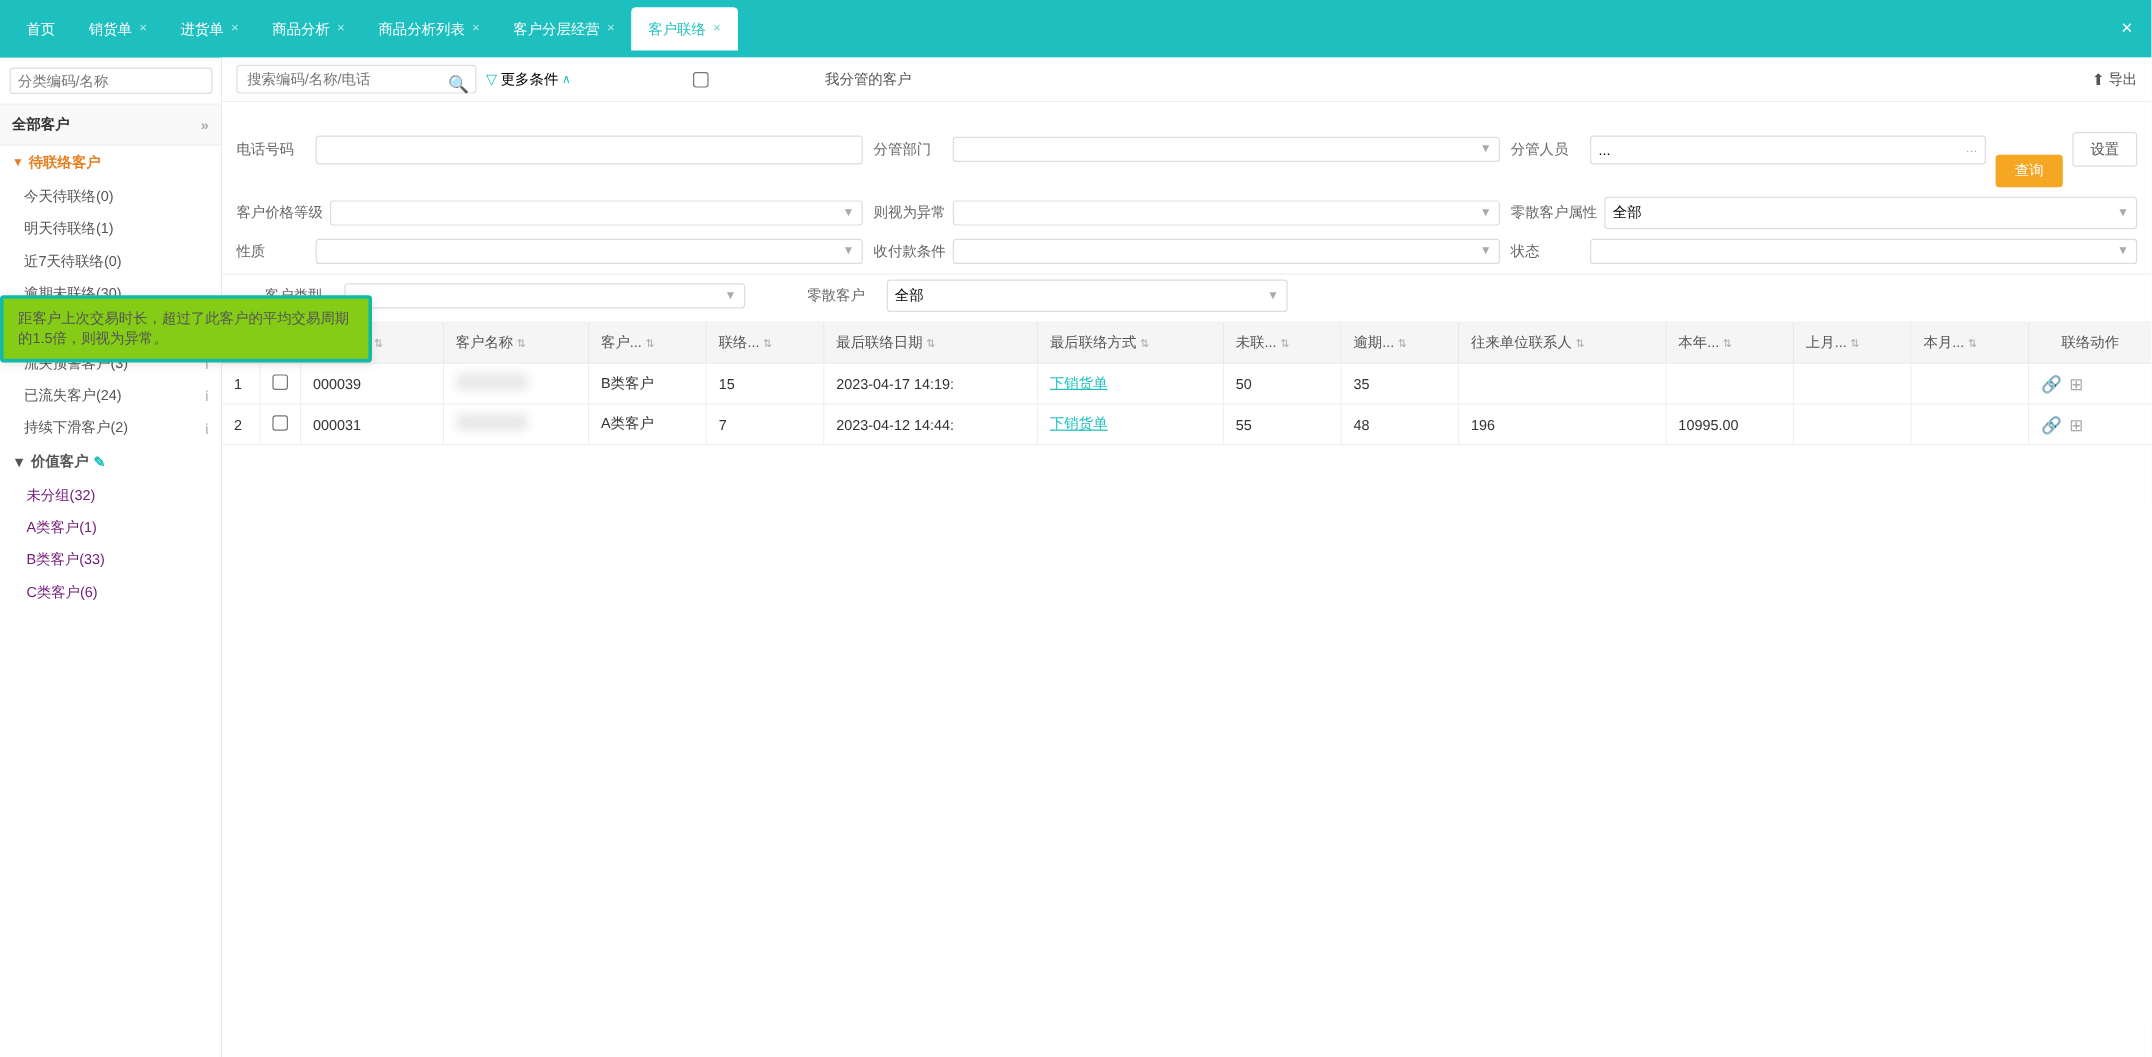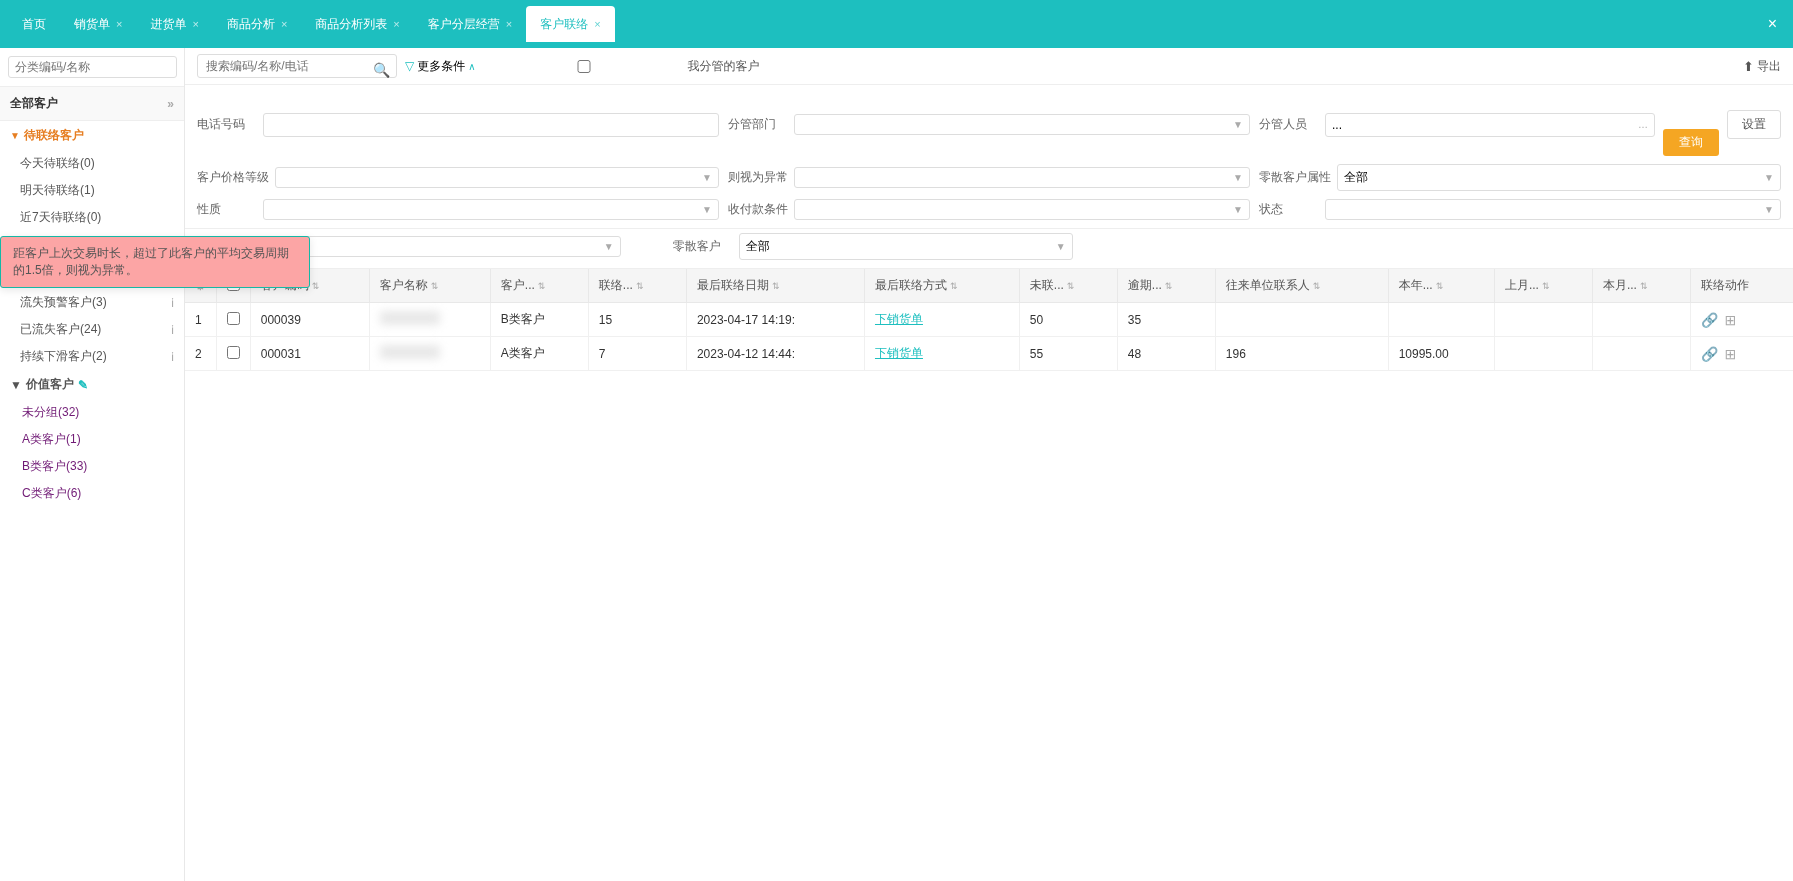--- a/index.html
+++ b/index.html
@@ -134,23 +134,23 @@
     .sidebar-subitem {
       padding: 5px 10px 5px 22px;
       color: #701a75;
       cursor: pointer;
     }
 
     
     .tooltip-box {
       position: absolute;
       left: 0;
-      top: 236px;
-      background: #fca5a5;
-      border: 1px solid #14b8a6;
+      top: 246px;
+      background: #84cc16;
+      border: 3px solid #14b8a6;
       padding: 8px 12px;
       font-size: 11px;
       color: #555;
       max-width: 310px;
       z-index: 100;
       box-shadow: 0 2px 8px rgba(0,0,0,0.1);
       border-radius: 3px;
     }
 
     
@@ -284,21 +284,21 @@
     }
     th {
       padding: 8px 10px;
       text-align: left;
       color: #555;
       font-weight: normal;
       white-space: nowrap;
       border-right: 1px solid #e8e8e8;
       position: relative;
     }
-    th:last-child { border-right: none; }
+    th:last-child { border-right: none; text-align: center; }
     td {
       padding: 8px 10px;
       color: #333;
       border-bottom: 1px solid #f0f0f0;
       border-right: 1px solid #f0f0f0;
       white-space: nowrap;
     }
     td:last-child { border-right: none; }
     .col-sort {
       display: flex;

